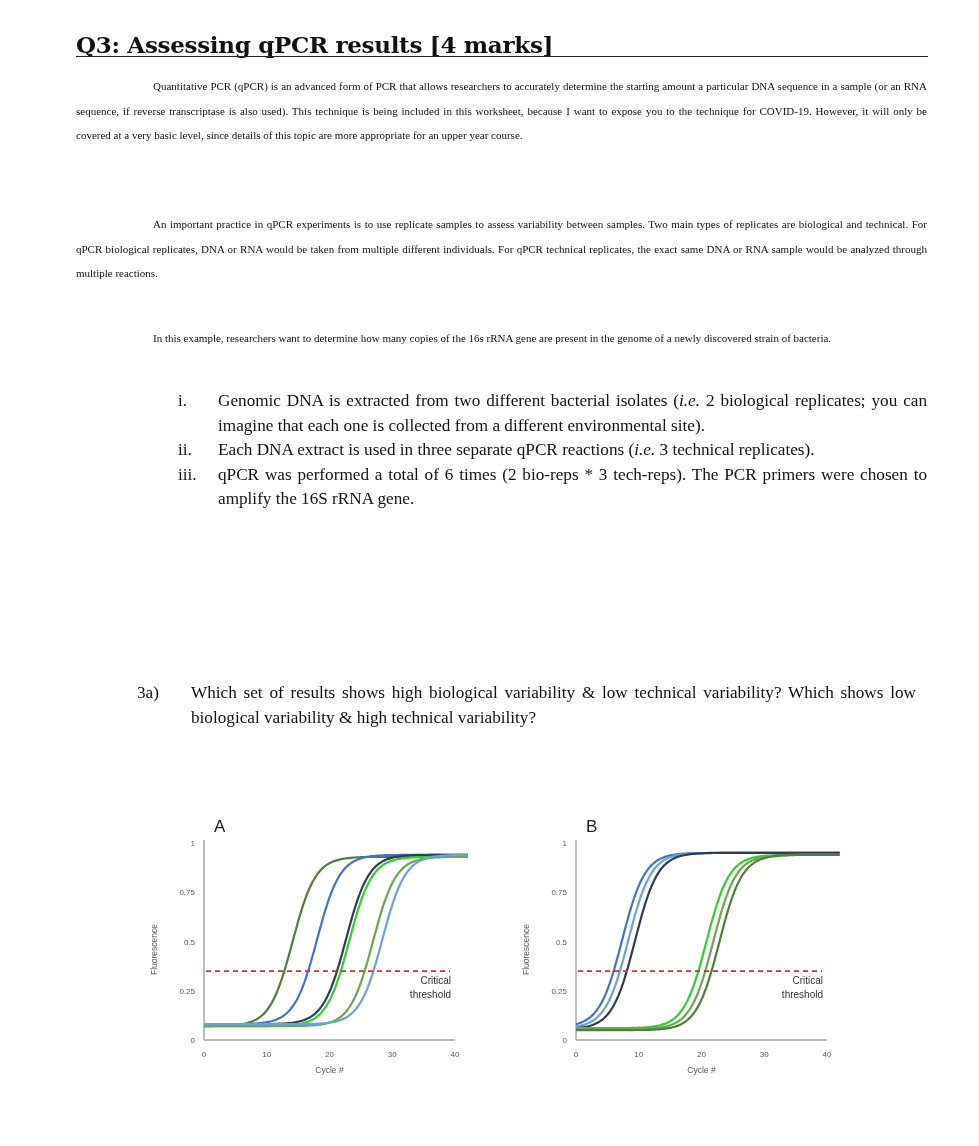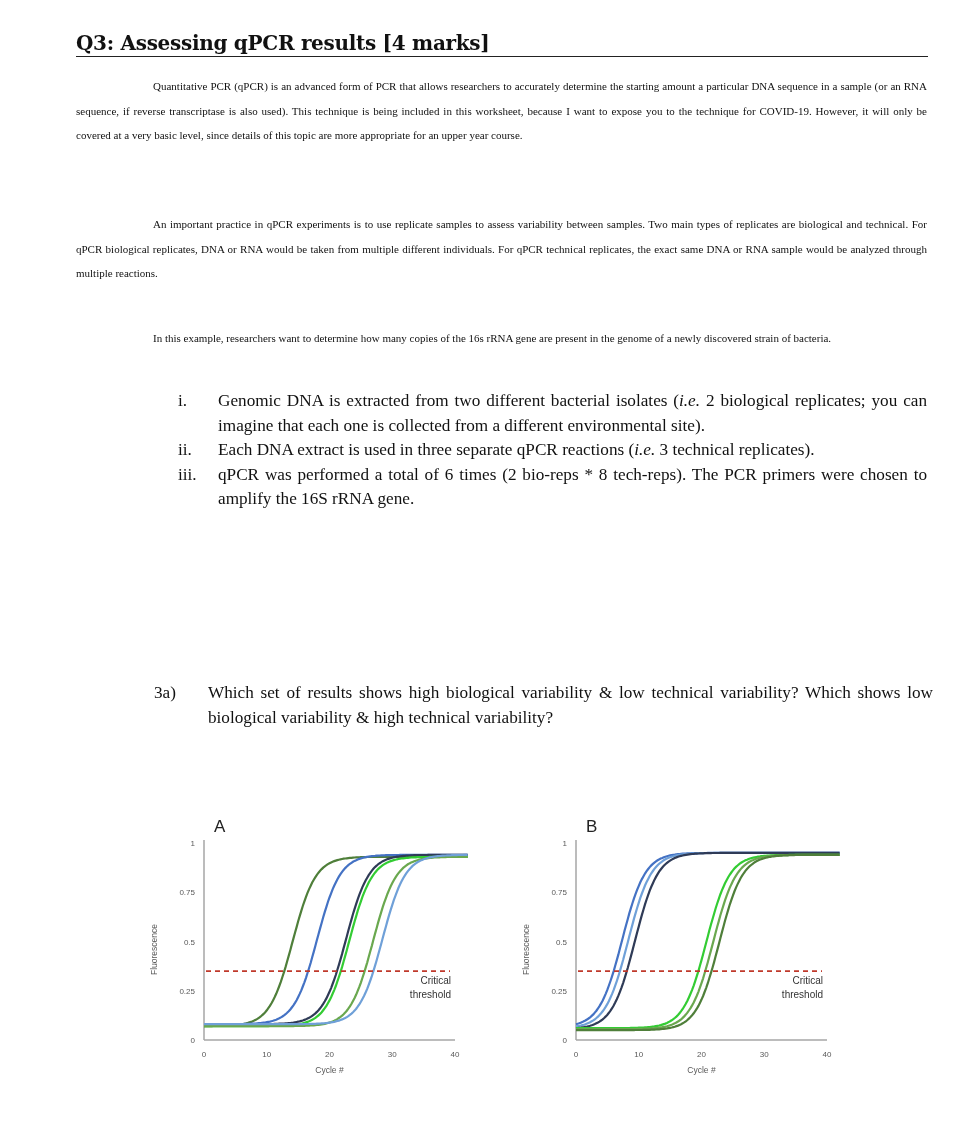--- a/index.html
+++ b/index.html
@@ -1,30 +1,30 @@
 <!DOCTYPE html>
 <html><head>
 <meta charset="utf-8">
 <style>
   html, body { margin:0; padding:0; background:#ffffff; }
   body { width:979px; height:1146px; position:relative; overflow:hidden;
          font-family:"Liberation Serif", "DejaVu Serif", serif; color:#111; }
   .page { position:absolute; left:0; top:0; width:979px; height:1146px; }
-  .heading { position:absolute; left:76px; top:31px; font-weight:bold; font-size:20px;
+  .heading { position:absolute; left:76px; top:31px; font-weight:bold; font-size:23px;
              font-family:"DejaVu Serif", serif; letter-spacing:-0.3px; }
   .rule { position:absolute; left:76px; top:56px; width:852px; height:1px; background:#222; }
   .para { position:absolute; left:76px; width:851px; font-size:11px; line-height:24.5px;
           text-align:justify; font-family:"Liberation Serif", serif; }
   .para .indent { display:inline-block; width:77px; }
   .list { position:absolute; left:150px; width:777px; font-size:17.2px; line-height:24.5px; }
   .li { display:flex; }
   .li .num { width:68px; text-align:right; padding-right:0; box-sizing:border-box; }
   .li .num span { display:inline-block; width:40px; text-align:left; }
   .li .txt { flex:1; text-align:justify; }
-  .qs { position:absolute; left:154px; width:779px; font-size:17.2px; line-height:24.5px; }
+  .qs { position:absolute; left:137px; width:779px; font-size:17.2px; line-height:24.5px; }
   .q { display:flex; margin-bottom:12px; }
   .q .qn { width:54px; }
   .q .qt { flex:1; text-align:justify; }
   .chart { position:absolute; font-family:"Liberation Sans", "DejaVu Sans", sans-serif; }
   .chart svg text { font-family:"Liberation Sans", "DejaVu Sans", sans-serif; }
 </style>
 </head>
 <body>
 
 <div class="page">
@@ -42,21 +42,21 @@
     <div class="li">
       <div class="num"><span>i.</span></div>
       <div class="txt">Genomic DNA is extracted from two different bacterial isolates (<i>i.e.</i> 2 biological replicates; you can imagine that each one is collected from a different environmental site).</div>
     </div>
     <div class="li">
       <div class="num"><span>ii.</span></div>
       <div class="txt">Each DNA extract is used in three separate qPCR reactions (<i>i.e.</i> 3 technical replicates).</div>
     </div>
     <div class="li">
       <div class="num"><span>iii.</span></div>
-      <div class="txt">qPCR was performed a total of 6 times (2 bio-reps * 8 tech-reps).  The PCR primers were chosen to amplify the 16S rRNA gene.</div>
+      <div class="txt">qPCR was performed a total of 6 times (2 bio-reps * 3 tech-reps).  The PCR primers were chosen to amplify the 16S rRNA gene.</div>
     </div>
   </div>
 
 
   <div class="qs" style="top:681px;">
     <div class="q">
       <div class="qn">3a)</div>
       <div class="qt">Which set of results shows high biological variability &amp; low technical variability?  Which shows low biological variability &amp; high technical variability?</div>
     </div>
   </div>

